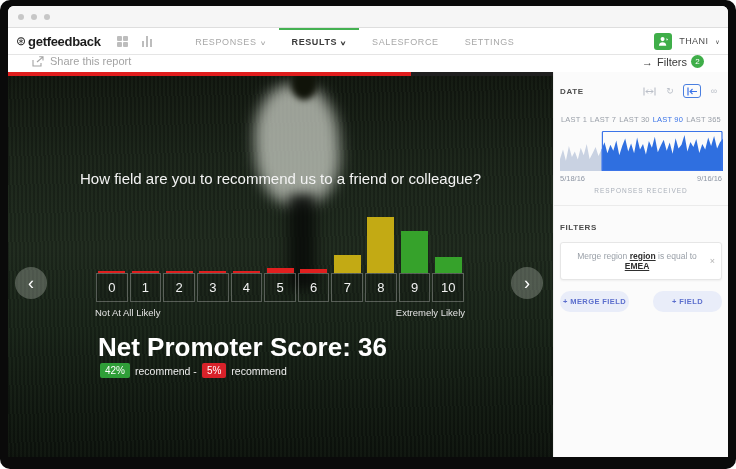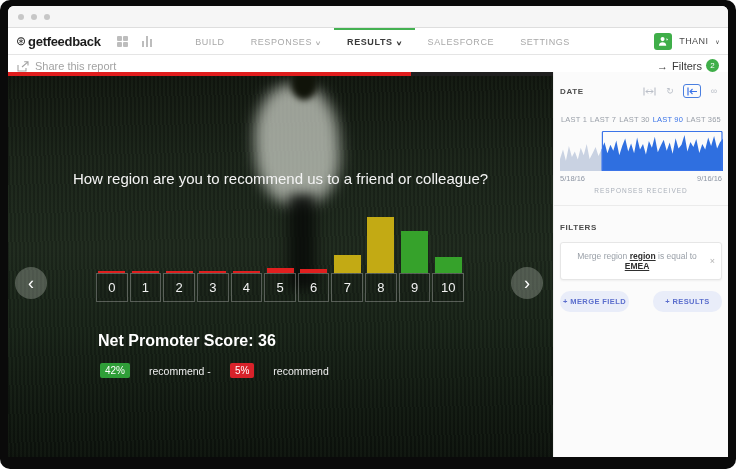--- a/index.html
+++ b/index.html
@@ -26,21 +26,21 @@
   .bars-ic i { width:2.5px; background:#bdbdbd; }
   #nav-items { display:flex; margin-left:30px; }
   .nav-item { display:flex; align-items:center; padding:0 13px; font-size:9px; letter-spacing:0.6px; color:#a8a8a8; border-top:2px solid transparent; cursor:pointer; }
   .nav-item.active { color:#3a3a3a; font-weight:bold; border-top:2px solid #44b151; }
   .caret { font-size:6px; margin-left:4px; transform:scaleX(1.5); color:inherit; }
   .nav-right { margin-left:auto; display:flex; align-items:center; gap:7px; }
   .user-btn { width:18px; height:17px; background:#3fae49; border-radius:3px; display:flex; align-items:center; justify-content:center; }
   .user-name { font-size:9px; color:#4a4a4a; letter-spacing:0.4px; }
 
   
-  .sharebar { height:17px; background:#fff; display:flex; align-items:flex-end; padding:0 9px; flex:0 0 auto; }
+  .sharebar { height:17px; background:#fff; display:flex; align-items:flex-start; padding:0 24px; flex:0 0 auto; }
   .share-link { display:flex; align-items:center; gap:6px; color:#a3a3a3; font-size:11px; cursor:pointer; }
   .filters-link { margin-left:auto; display:flex; align-items:center; gap:4px; font-size:11px; color:#3a3a3a; cursor:pointer; }
   .filters-arrow { font-size:11px; color:#3a3a3a; }
   .filters-badge { width:13px; height:13px; border-radius:50%; background:#3fae49; color:#fff; font-size:8px; display:flex; align-items:center; justify-content:center; }
 
   
   .main { flex:1; display:flex; min-height:0; }
   .stage { width:545px; position:relative; background:#121711; overflow:hidden; }
   .progress { height:4px; background:#1f1f1f; position:relative; z-index:5; }
   .progress .fill { height:100%; background:#e01d1d; }
@@ -60,22 +60,22 @@
 
   .nps { position:absolute; left:87px; top:145px; width:370px; z-index:2; }
   #nps-bars { display:flex; align-items:flex-end; height:56px; }
   #nps-bars .bcol { flex:1; display:flex; justify-content:center; align-items:flex-end; }
   #nps-bars .bar { width:27px; }
   #nps-cells { display:flex; }
   .cell { flex:1; margin:0 1px; height:29px; border:1px solid rgba(255,255,255,0.28); background:rgba(10,10,10,0.12);
           color:#f2f2f2; font-size:13px; display:flex; align-items:center; justify-content:center; }
   .scale-labels { display:flex; justify-content:space-between; margin-top:5px; color:#e2e2e2; font-size:9.5px; }
 
-  .nps-title { position:absolute; left:90px; top:260px; color:#fff; font-size:16px; font-weight:bold; z-index:2; }
-  .nps-badges { position:absolute; left:92px; top:291px; display:flex; align-items:center; gap:19px; font-size:10.5px; color:#eee; z-index:2; }
+  .nps-title { position:absolute; left:90px; top:260px; color:#fff; font-size:26px; font-weight:bold; z-index:2; }
+  .nps-badges { position:absolute; left:92px; top:291px; display:flex; align-items:center; gap:5px; font-size:10.5px; color:#eee; z-index:2; }
   .badge { padding:2px 5px; border-radius:2px; color:#fff; font-size:10px; }
   .badge.green { background:#2f9e38; }
   .badge.red { background:#d8222a; }
 
   .nav-arrow { position:absolute; top:195px; width:32px; height:32px; border-radius:50%; background:rgba(190,196,188,0.32);
                display:flex; align-items:center; justify-content:center; color:#fff; font-size:18px; cursor:pointer; z-index:3; }
   .nav-arrow.left { left:7px; }
   .nav-arrow.right { left:503px; }
 
   
@@ -126,23 +126,20 @@
             <i></i>
             <i></i>
           </span>
         <span class="bars-ic">
             <i style="height:6px"></i>
             <i style="height:11px"></i>
             <i style="height:8px"></i>
           </span>
       </div>
       <div id="nav-items">
-          <div class="nav-item">
-            <span>BUILD</span>
-          </div>
           <div class="nav-item">
             <span>RESPONSES</span>
             <span class="caret">∨</span>
           </div>
           <div class="nav-item active">
             <span>RESULTS</span>
             <span class="caret">∨</span>
           </div>
           <div class="nav-item">
             <span>SALESFORCE</span>
@@ -185,21 +182,21 @@
       <div class="stage">
         <div class="progress">
           <div class="fill" id="progress-fill" style="width: 74%;"></div>
         </div>
         <div class="photo">
           <div class="figure-shirt"></div>
           <div class="figure-head"></div>
           <div class="figure-legs"></div>
         </div>
 
-        <div class="question">How region are you to recommend us to a friend or colleague?</div>
+        <div class="question">How field are you to recommend us to a friend or colleague?</div>
 
         <div class="nps">
           <div id="nps-bars">
               <div class="bcol">
                 <div class="bar" style="height: 2px; background: rgb(224, 31, 31);"></div>
               </div>
               <div class="bcol">
                 <div class="bar" style="height: 2px; background: rgb(224, 31, 31);"></div>
               </div>
               <div class="bcol">
@@ -236,20 +233,24 @@
               <div class="cell">2</div>
               <div class="cell">3</div>
               <div class="cell">4</div>
               <div class="cell">5</div>
               <div class="cell">6</div>
               <div class="cell">7</div>
               <div class="cell">8</div>
               <div class="cell">9</div>
               <div class="cell">10</div>
             </div>
+          <div class="scale-labels">
+            <span>Not At All Likely</span>
+            <span>Extremely Likely</span>
+          </div>
         </div>
 
         <div class="nps-title">Net Promoter Score: 36</div>
         <div class="nps-badges">
           <span class="badge green">42%</span>
           <span>recommend -</span>
           <span class="badge red">5%</span>
           <span>recommend</span>
         </div>
 
@@ -308,19 +309,19 @@
         <span class="side-heading">FILTERS</span>
         <div class="filter-card">
           <span>Merge region</span>
           <b>region</b>
           <span>is equal to</span>
           <b>EMEA</b>
           <span class="filter-close">×</span>
         </div>
         <div class="pill-row">
           <span class="pill">+ MERGE FIELD</span>
-          <span class="pill">+ RESULTS</span>
+          <span class="pill">+ FIELD</span>
         </div>
       </div>
     </div>
 
   </div>
 </div>
 
 </body></html>

